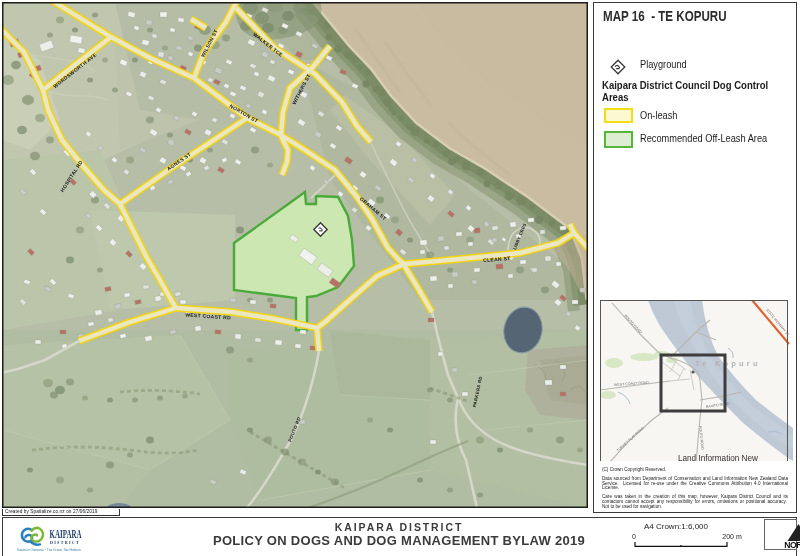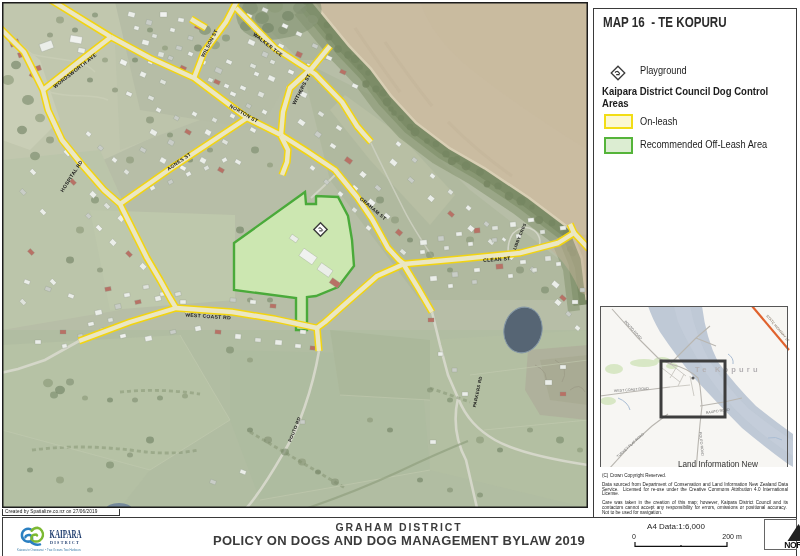--- a/index.html
+++ b/index.html
@@ -1,19 +1,19 @@
 <!DOCTYPE html>
 <html><head>
 <meta charset="utf-8">
 <style>
   html,body{margin:0;padding:0;}
   body{width:800px;height:556px;background:#fff;font-family:"Liberation Sans",sans-serif;position:relative;overflow:hidden;}
   #map{position:absolute;left:2px;top:2px;}
   #credit{position:absolute;left:2px;top:509px;width:118px;height:7px;background:#fff;border:1px solid #333;border-top:none;box-sizing:border-box;font-size:4.7px;color:#111;padding-left:2px;line-height:6px;letter-spacing:0.1px;white-space:nowrap;}
-  #panel{position:absolute;left:593px;top:8px;width:204px;height:511px;border:1px solid #3a3a3a;box-sizing:border-box;background:#fff;}
+  #panel{position:absolute;left:593px;top:2px;width:204px;height:511px;border:1px solid #3a3a3a;box-sizing:border-box;background:#fff;}
   .ptitle{position:absolute;left:9px;top:5px;font-size:14.5px;font-weight:bold;color:#2b2b2b;white-space:nowrap;transform:scaleX(0.80);transform-origin:0 0;}
   .lg-pg-txt{position:absolute;left:46px;top:55px;font-size:10.5px;color:#1c1c1c;transform:scaleX(0.88);transform-origin:0 0;}
   .lg-head{position:absolute;left:8px;top:77px;font-size:10.8px;font-weight:bold;color:#1c1c1c;line-height:11.5px;white-space:nowrap;transform:scaleX(0.885);transform-origin:0 0;}
   .sw{position:absolute;box-sizing:border-box;}
   .sw1{left:10px;top:105px;width:29px;height:15px;background:#fbf8d2;border:2.5px solid #f2dd16;}
   .sw2{left:10px;top:128px;width:29px;height:17px;background:#dcedd2;border:2.5px solid #55b43a;}
   .sw1t{position:absolute;left:46px;top:106px;font-size:10.5px;color:#1c1c1c;transform:scaleX(0.88);transform-origin:0 0;}
   .sw2t{position:absolute;left:46px;top:129px;font-size:10.5px;color:#1c1c1c;transform:scaleX(0.88);transform-origin:0 0;}
   #inset{position:absolute;left:6px;top:297px;}
   #copy{position:absolute;left:8px;top:465px;width:186px;font-size:4.6px;line-height:4.75px;color:#222;text-align:justify;}
@@ -565,25 +565,25 @@
 <g fill="none" stroke-linecap="round">
 <path d="M13.8,8.3 A6.4,6.4 0 1 0 13.5,20.2 A3.2,3.2 0 0 0 10.1,14.4 A1.7,1.7 0 0 0 8.5,16.2" stroke="#2a7fc1" stroke-width="2.5"></path>
 <path d="M14.6,9.8 Q16.5,6.9 20.5,6.8 A6.7,6.7 0 1 1 17.6,20.4 A3.3,3.3 0 0 1 17.8,13.8 A1.7,1.7 0 0 1 20,14.4" stroke="#7cb932" stroke-width="2.5"></path>
 <path d="M13.5,20.6 Q17.5,24.6 23,23.4" stroke="#2a7fc1" stroke-width="2.5"></path>
 </g>
 <text x="32.5" y="16.5" font-family="Liberation Serif,serif" font-weight="bold" font-size="12.5" fill="#1e3c6e" textLength="32" lengthAdjust="spacingAndGlyphs">KAIPARA</text>
 <text x="33" y="23" font-family="Liberation Serif,serif" font-weight="bold" font-size="4.6" fill="#1e3c6e" textLength="30" lengthAdjust="spacingAndGlyphs" letter-spacing="1.5">DISTRICT</text>
 <text x="0" y="29.5" font-size="2.8" fill="#3a7ca8" textLength="64" lengthAdjust="spacingAndGlyphs">Kaipara te Oranganui&nbsp;&nbsp;•&nbsp;Two Oceans Two Harbours</text>
   </svg>
   <div id="ctitle">
-    <div class="l1">GRAHAM DISTRICT</div>
+    <div class="l1">KAIPARA DISTRICT</div>
     <div class="l2">POLICY ON DOGS AND DOG MANAGEMENT BYLAW 2019</div>
   </div>
   <div id="scalebox">
-    <div class="st">A4 Data:1:6,000</div>
+    <div class="st">A4 Crown:1:6,000</div>
     <svg width="150" height="20" viewBox="0 0 150 20">
       <text x="31" y="8" font-size="7" fill="#222">0</text>
       <text x="131" y="8" font-size="7" fill="#222" text-anchor="middle">200 m</text>
       <path d="M34,11 L34,16 M80,14 L80,16 M126,11 L126,16 M34,15.4 L126,15.4" stroke="#111" stroke-width="1.2" fill="none"></path>
     </svg>
   </div>
   <div id="north">
     <svg width="31" height="29" viewBox="0 0 31 29">
       <path d="M15.5,4 L26.5,21 L4.5,21 Z" fill="#222"></path>
       <text x="15.5" y="28.2" font-size="8.6" font-weight="bold" fill="#111" text-anchor="middle" style="letter-spacing:-0.4px">NORTH</text>

